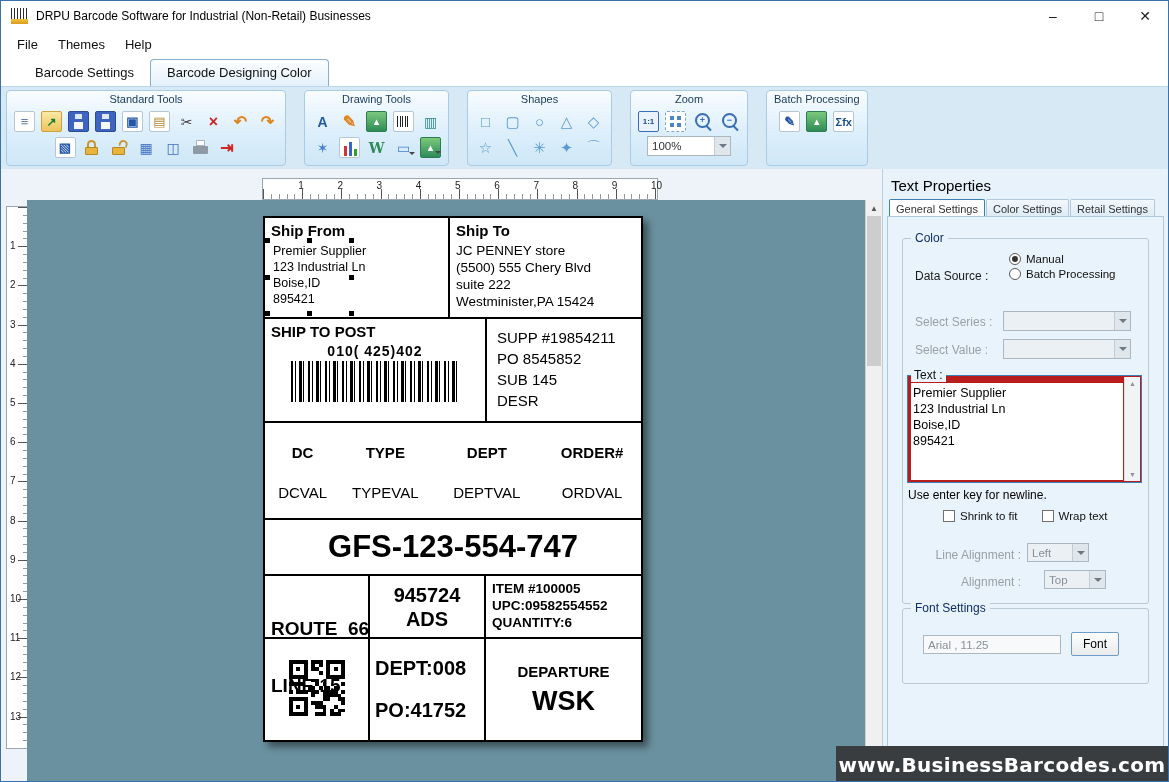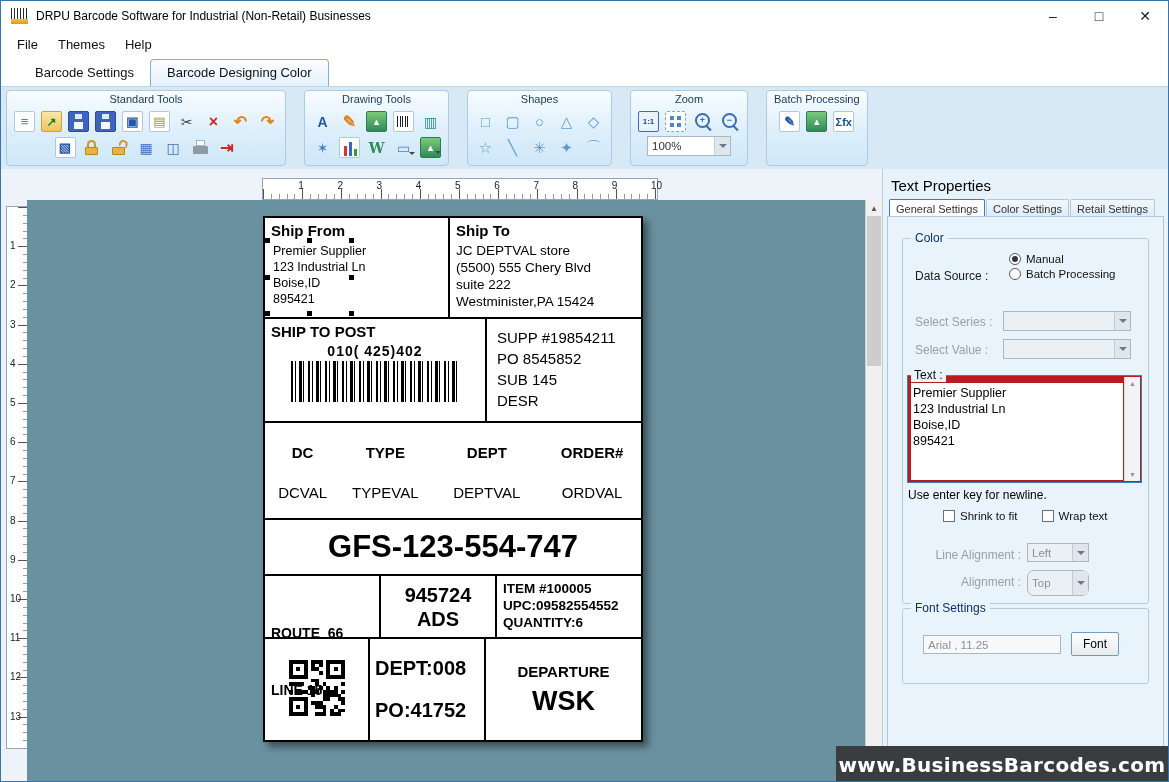--- a/index.html
+++ b/index.html
@@ -131,21 +131,21 @@
   .post{width:222px;}
   .bc-wrap{text-align:center;margin-top:3px;}
   .bc-text{font-weight:bold;font-size:14px;letter-spacing:1px;}
   .bars{height:41px;width:168px;margin:2px auto 0;
         background:repeating-linear-gradient(90deg,#000 0 2px,#fff 2px 4px,#000 4px 5px,#fff 5px 8px,#000 8px 11px,#fff 11px 12px,#000 12px 13px,#fff 13px 17px);}
   .supp{flex:1;padding:8px 0 0 10px;font-size:15px;line-height:21px;}
   .r3{padding:10px 0 6px;display:flex;flex-direction:column;justify-content:space-around;}
   .tbl-row{display:grid;grid-template-columns:20% 24% 30% 26%;text-align:center;font-size:15px;}
   .tbl-row.hd{font-weight:bold;}
   .r4{align-items:center;justify-content:center;font-size:31px;font-weight:bold;letter-spacing:0;}
-  .route{width:116px;padding:10px 0 0 6px;font-weight:bold;font-size:14px;line-height:19px;white-space:pre;}
+  .route{width:105px;padding:5px 0 0 6px;font-weight:bold;font-size:19px;line-height:19px;white-space:pre;}
   .ads{width:116px;display:flex;flex-direction:column;align-items:center;justify-content:center;
        font-size:20px;font-weight:bold;line-height:24px;}
   .item{flex:1;padding:4px 0 0 6px;font-weight:bold;font-size:13.5px;line-height:17px;}
   .qr-cell{width:105px;display:flex;align-items:center;justify-content:center;}
   .deptc{width:116px;display:flex;flex-direction:column;justify-content:space-evenly;
          font-weight:bold;font-size:20px;padding-left:5px;}
   .departure{flex:1;display:flex;flex-direction:column;align-items:center;justify-content:center;gap:6px;}
   .dep-title{font-weight:bold;font-size:15px;}
   .dep-code{font-weight:bold;font-size:27px;}
 
@@ -178,21 +178,21 @@
   .ta-scroll{position:absolute;top:1px;bottom:1px;right:1px;width:15px;background:#f1f3f5;
              border-left:1px solid #d9dee2;display:flex;flex-direction:column;justify-content:space-between;align-items:center;}
   .sa{font-size:7px;color:#8a939b;padding:3px 0;}
   .hint{position:absolute;left:5px;top:249px;font-size:12px;color:#000;}
   .checks{position:absolute;left:40px;top:271px;display:flex;gap:24px;}
   .checks label{display:flex;align-items:center;gap:5px;font-size:11.5px;color:#111;}
   .cb{width:12px;height:12px;border:1px solid #707070;background:#fff;display:inline-block;box-sizing:border-box;}
   .la-label{left:18px;top:309px;width:100px;text-align:right;}
   .cmb-la{position:absolute;left:124px;top:304px;width:62px;height:19px;}
   .al-label{left:18px;top:336px;width:100px;text-align:right;}
-  .cmb-al{position:absolute;left:124px;top:331px;width:62px;height:26px;border-radius:7px;}
+  .cmb-al{position:absolute;left:141px;top:331px;width:62px;height:19px;}
   .font-field{position:absolute;left:20px;top:26px;width:138px;height:19px;background:#f7f9fa;
               border:1px solid #abb8c2;font-size:11.5px;color:#8b9096;line-height:19px;padding:0 4px;
               box-sizing:border-box;white-space:nowrap;overflow:hidden;}
   .font-btn{position:absolute;left:168px;top:23px;width:48px;height:24px;
             background:linear-gradient(#fefefe,#e8eaec);border:1px solid #6d9cc7;border-radius:2px;
             font:12px "Liberation Sans",sans-serif;color:#000;}
 
   
   .watermark{position:absolute;left:835px;top:745px;right:0;height:37px;background:#3a3d40;
              display:flex;align-items:center;justify-content:center;color:#fff;
@@ -358,21 +358,21 @@
               <div>Premier Supplier</div>
               <div>123 Industrial Ln</div>
               <div>Boise,ID</div>
               <div>895421</div>
             </div>
           </div>
         </div>
         <div class="cell ship-to">
           <div class="cell-title">Ship To</div>
           <div class="st-lines">
-            <div>JC DEPTVAL store</div>
+            <div>JC PENNEY store</div>
             <div>(5500) 555 Chery Blvd</div>
             <div>suite 222</div>
             <div>Westminister,PA 15424</div>
           </div>
         </div>
       </div>
 
       <div class="lrow r2">
         <div class="cell post bR">
           <div class="cell-title">SHIP TO POST</div>

